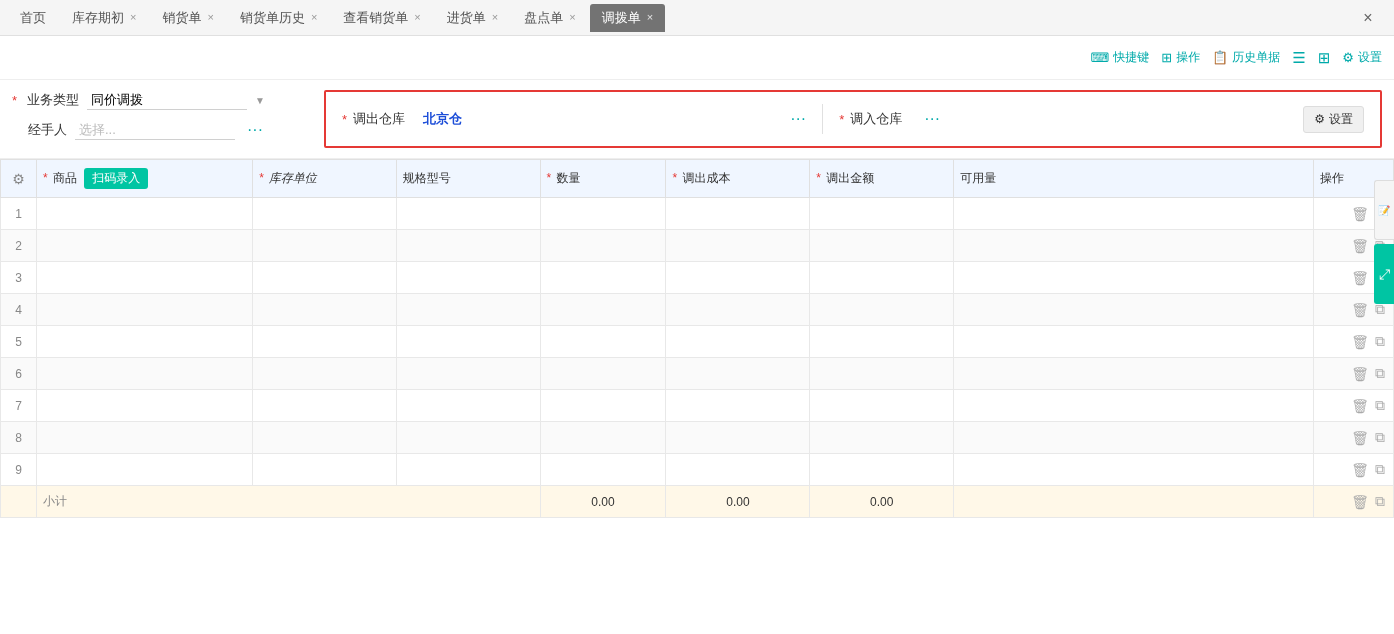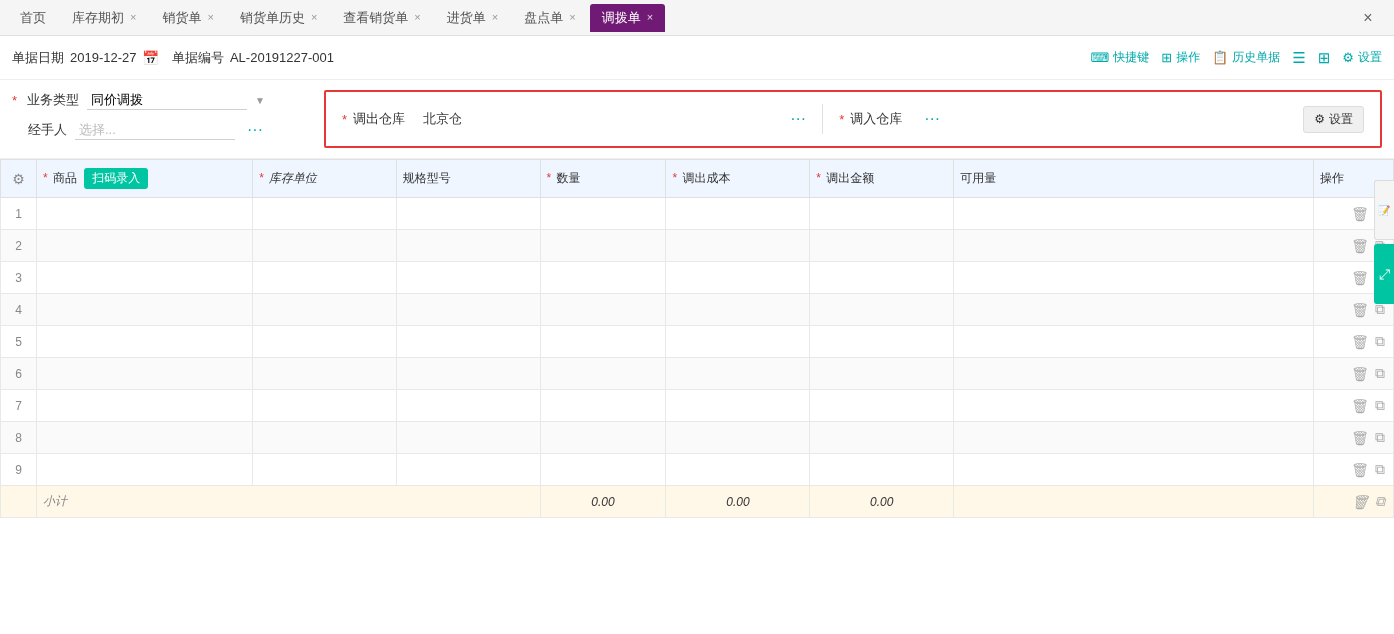--- a/index.html
+++ b/index.html
@@ -9,21 +9,21 @@
     .tab-bar {
       display: flex; align-items: center; background: #f5f5f5; border-bottom: 1px solid #e0e0e0;
       height: 36px; padding: 16px 8px; gap: 2px;
     }
     .tab-item {
       display: flex; align-items: center; padding: 0 12px; height: 28px; cursor: pointer;
       border-radius: 3px 3px 0 0; font-size: 13px; color: #555; gap: 6px; white-space: nowrap;
       background: transparent;
     }
     .tab-item.active {
-      background: #701a75; color: #fff; border-radius: 3px 3px 0 0;
+      background: #737373; color: #fff; border-radius: 3px 3px 0 0;
     }
     .tab-close {
       font-size: 11px; color: #999; cursor: pointer; line-height: 1;
     }
     .tab-item.active .tab-close { color: rgba(255,255,255,0.8); }
 
     
     .window-close {
       margin-left: auto; width: 36px; height: 36px; display: flex; align-items: center; justify-content: center;
       cursor: pointer; color: #666; font-size: 16px;
@@ -59,21 +59,21 @@
     .form-field-input {
       flex: 1; border: none; border-bottom: 1px solid #d0d0d0; outline: none; font-size: 13px;
       padding: 2px 4px; min-width: 120px; background: transparent; cursor: pointer;
     }
     .form-field-input::placeholder { color: #bbb; }
     .dropdown-arrow { color: #999; font-size: 10px; cursor: pointer; }
     .more-btn { color: #00aaaa; font-size: 16px; cursor: pointer; margin-left: 4px; }
 
     
     .warehouse-section { display: flex; align-items: center; flex: 1; gap: 4px; }
-    .warehouse-value { color: #404040; font-weight: 400; flex: 1; }
+    .warehouse-value { color: #1d4ed8; font-weight: 700; flex: 1; }
     .warehouse-divider { width: 1px; background: #e0e0e0; height: 30px; margin: 0 16px; }
 
     .settings-btn {
       background: #f0f0f0; border: 1px solid #ddd; border-radius: 3px; padding: 4px 10px;
       cursor: pointer; color: #333; font-size: 12px; display: flex; align-items: center; gap: 4px;
     }
 
     
     .table-container { overflow: auto; flex: 1; }
     table { width: 100%; border-collapse: collapse; font-size: 12px; }
@@ -82,21 +82,21 @@
       padding: 8px 6px; text-align: left; border: 1px solid #e0e0e0;
       font-weight: normal; color: #333; white-space: nowrap;
     }
     tbody tr { background: #fff; }
     tbody tr:nth-child(even) { background: #fafafa; }
     tbody td {
       padding: 0; height: 32px; border: 1px solid #e8e8e8;
       font-size: 12px; color: #333;
     }
     tbody td.row-num { text-align: center; color: #888; width: 36px; padding: 0 4px; }
-    .subtotal-row { background: #fff8e8 !important; font-style: italic; }
+    .subtotal-row { background: #fff8e8 !important; }
     .subtotal-row td { border-top: 1px solid #e0e0e0; color: #333; }
 
     .scan-btn {
       background: #00c5a3; color: #fff; border: none; border-radius: 3px;
       padding: 2px 8px; font-size: 12px; cursor: pointer; margin-left: 4px;
     }
 
     
     .op-cell { display: flex; align-items: center; justify-content: flex-end; gap: 6px; padding-right: 8px; }
     .op-icon { color: #aaa; cursor: pointer; font-size: 14px; }
@@ -156,31 +156,20 @@
       <span class="tab-close">×</span>
     </div>
     <div class="tab-item active">
       <span>调拨单</span>
       <span class="tab-close">×</span>
     </div>
     <div class="window-close">×</div>
   </div>
 
   <div class="toolbar">
-    <div class="toolbar-left">
-      <div class="field-group">
-        <span class="field-label">单据日期</span>
-        <span class="field-value">2019-12-27</span>
-        <span class="date-icon">📅</span>
-      </div>
-      <div class="field-group">
-        <span class="field-label">单据编号</span>
-        <span class="field-value">AL-20191227-001</span>
-      </div>
-    </div>
     <div class="toolbar-right">
       <div class="toolbar-right-item">
         <span style="font-size:13px;">⌨</span>
         <span>快捷键</span>
       </div>
       <div class="toolbar-right-item">
         <span style="font-size:13px;">⊞</span>
         <span>操作</span>
       </div>
       <div class="toolbar-right-item">

